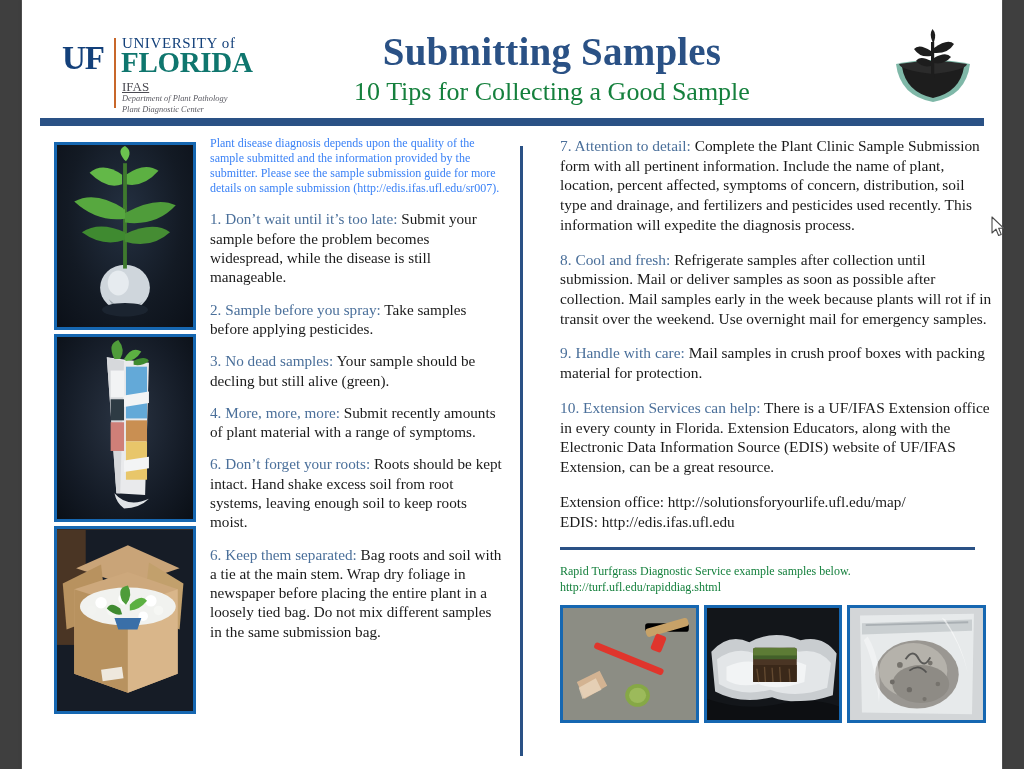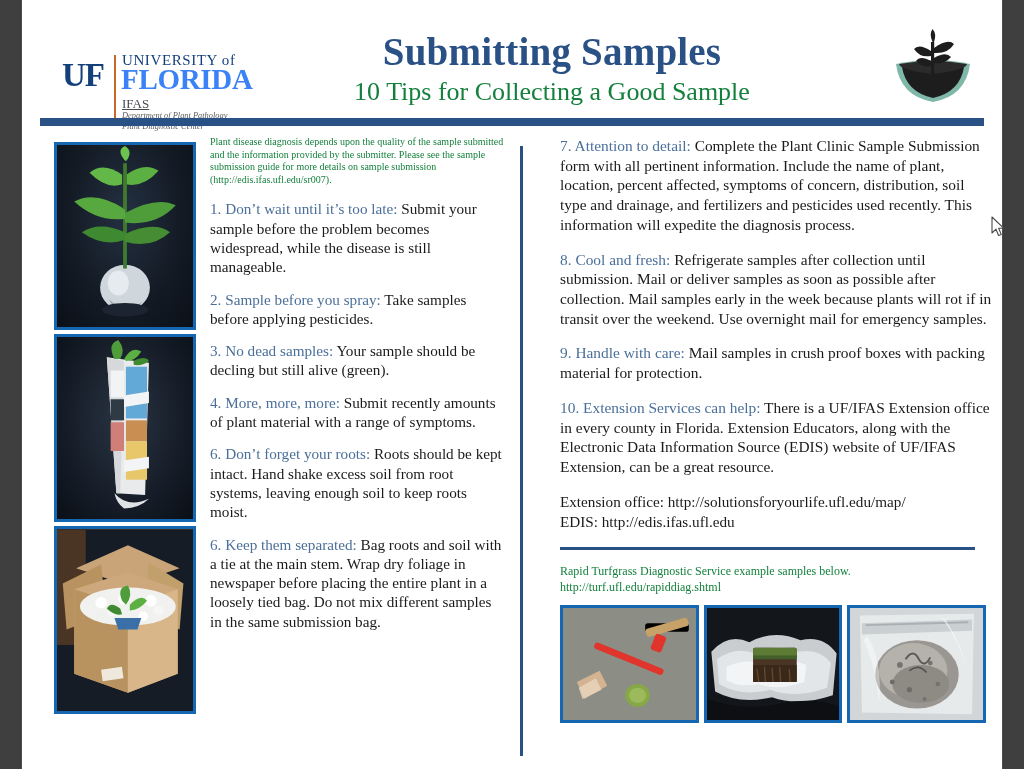--- a/index.html
+++ b/index.html
@@ -38,21 +38,20 @@
     width: 980px;
     height: 122px;
   }
 
   .uf-logo {
     position: absolute;
     left: 40px;
     top: 34px;
     width: 230px;
     height: 80px;
-    margin-top: 17px;
   }
   .uf-mark {
     position: absolute;
     left: 0; top: 8px;
     font-family: "Liberation Serif", serif;
     font-weight: bold;
     font-size: 33px;
     letter-spacing: -1px;
     color: #13407a;
     line-height: 1;
@@ -74,21 +73,21 @@
     color: #13407a;
     line-height: 1;
   }
   .uf-florida {
     position: absolute;
     left: 59px; top: 14px;
     font-family: "Liberation Serif", serif;
     font-weight: bold;
     font-size: 29px;
     letter-spacing: -.3px;
-    color: #3b82f6;
+    color: #0f766e;
     line-height: 1;
   }
   .uf-ifas {
     position: absolute;
     left: 60px; top: 46px;
     font-family: "Liberation Serif", serif;
     font-size: 13px;
     color: #4a4a52;
     line-height: 1.05;
     text-decoration: underline;
@@ -160,22 +159,22 @@
     position: absolute;
     left: 498px;
     top: 146px;
     width: 3px;
     height: 610px;
     background: #2a5185;
   }
 
   .intro {
     font-family: "Liberation Serif", serif;
-    font-size: 10px;
-    color: #15803d;
+    font-size: 12px;
+    color: #3b82f6;
     line-height: 1.26;
     text-align: left;
   }
 
   .tip {
     font-family: "Liberation Serif", serif;
     font-size: 15.2px;
     color: #1a1a1a;
     line-height: 1.27;
     margin-top: 13px;

